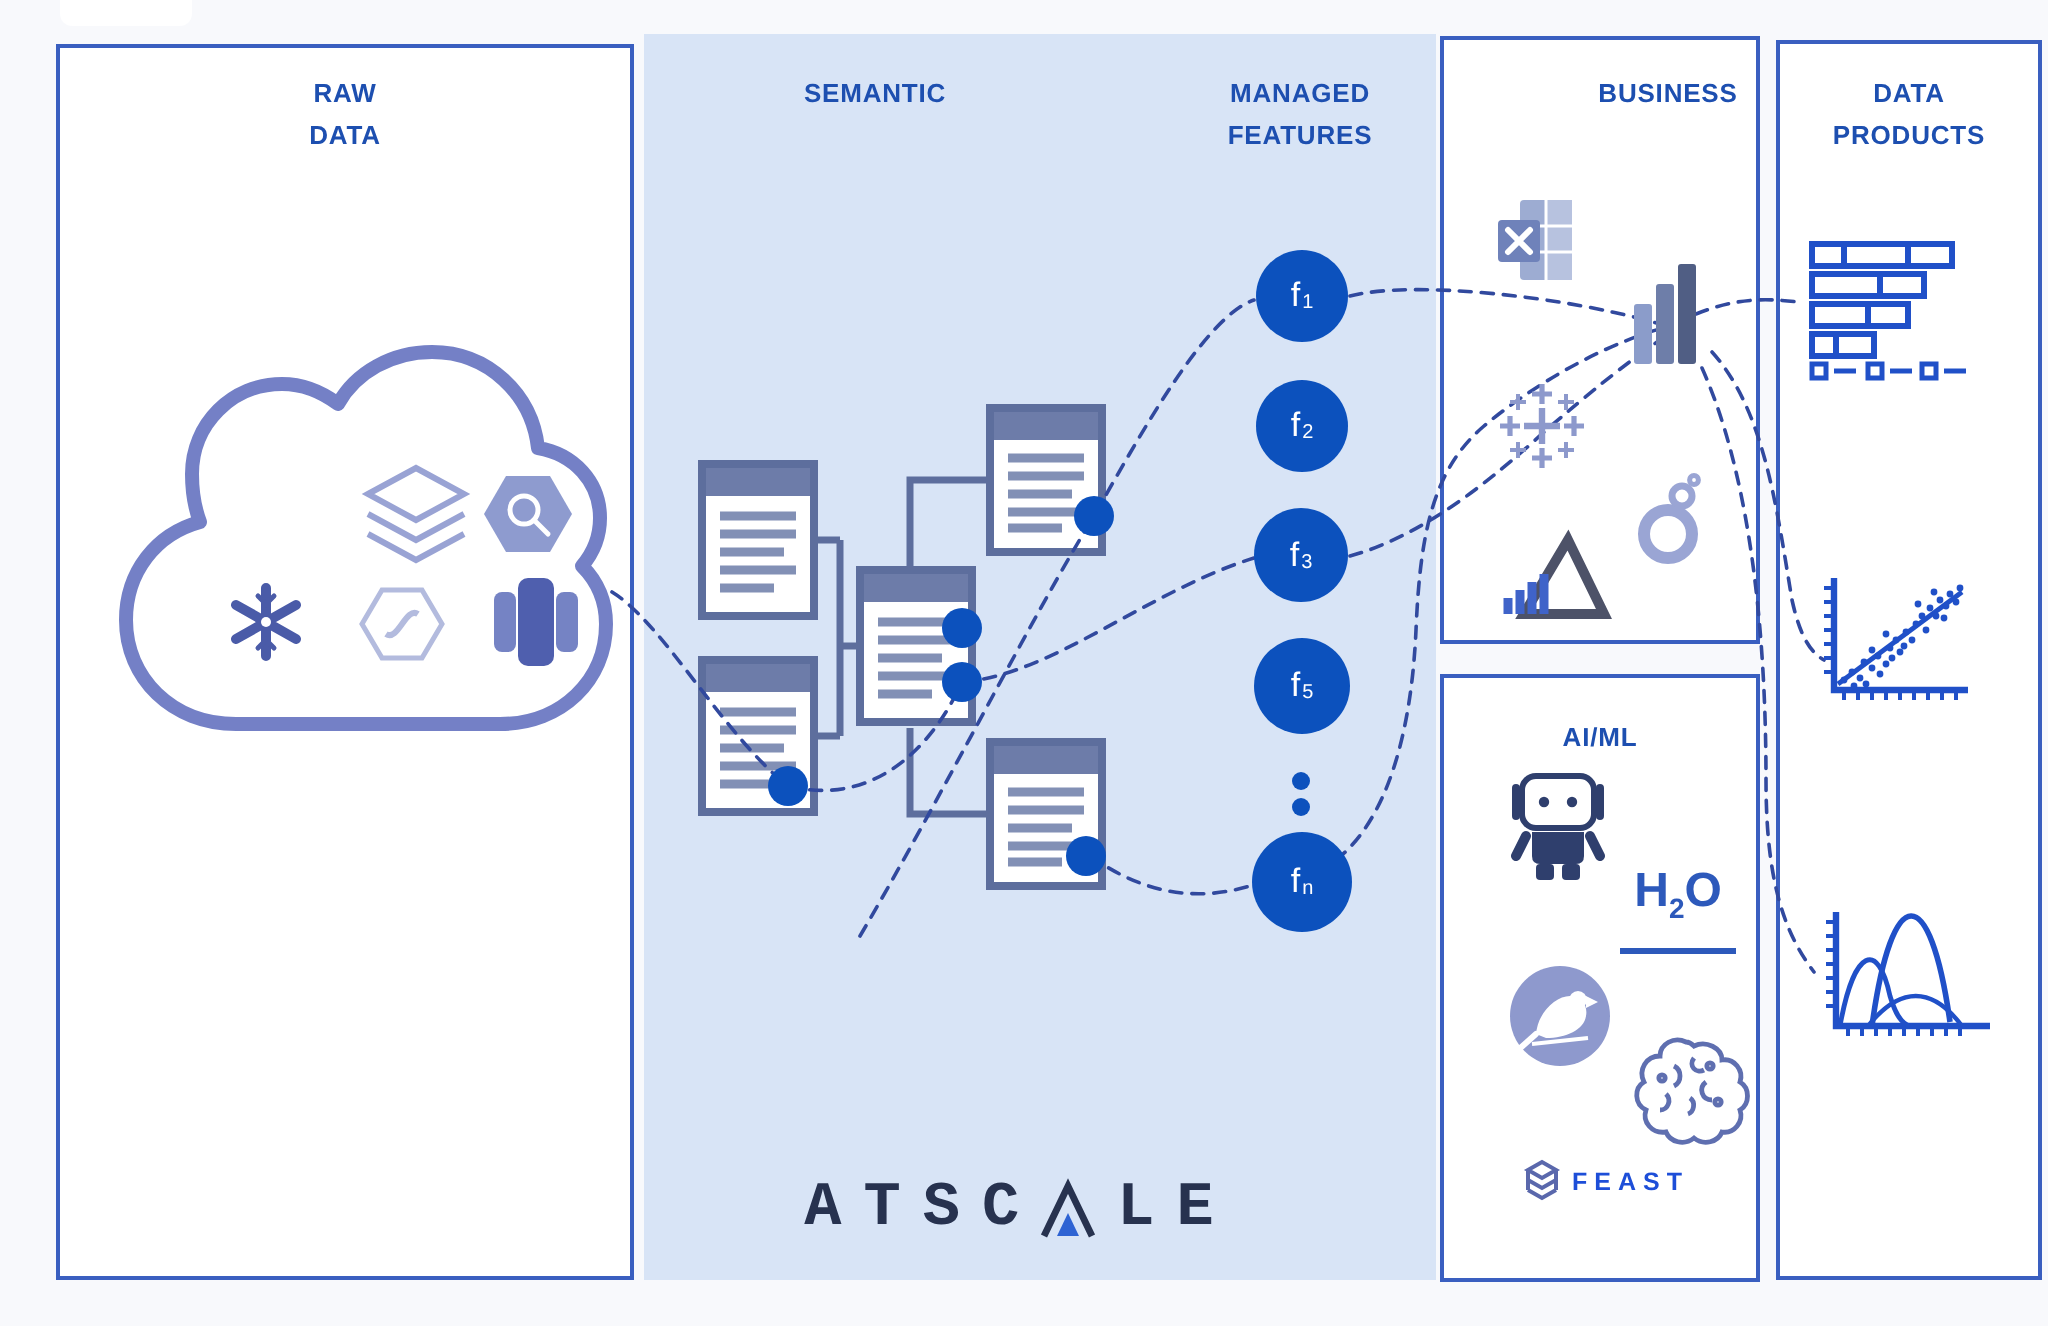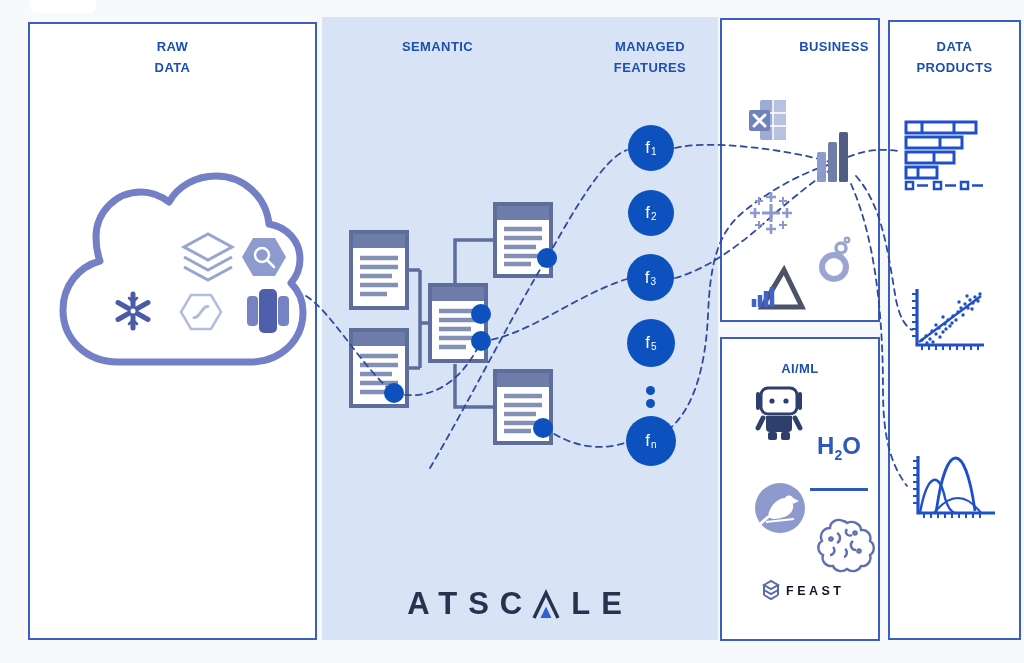--- a/index.html
+++ b/index.html
@@ -18,31 +18,31 @@
   .fcircle{
     position:absolute;border-radius:50%;background:#0c51bd;color:#ffffff;
     display:flex;align-items:center;justify-content:center;
     font-size:17px;font-weight:500;
   }
   .fcircle sub{font-size:10px;line-height:10px;margin-left:1px;transform:translateY(4px);}
   .fdot{position:absolute;width:9px;height:9px;border-radius:50%;background:#0c51bd;}
   .h2o{
     position:absolute;left:810px;top:433px;width:58px;text-align:center;
     color:#2d59bb;font-weight:700;font-size:24px;line-height:26px;
-    border-bottom:3px solid #2d59bb;padding-bottom:20px;
+    border-bottom:3px solid #2d59bb;padding-bottom:7px;
   }
   .h2o sub{font-size:14px;}
   .feast-label{
-    position:absolute;left:786px;top:584px;color:#0f172a;
+    position:absolute;left:786px;top:584px;color:#1d4ed8;
     font-size:12.5px;font-weight:700;letter-spacing:3.5px;
   }
   .brand{
-    position:absolute;left:322px;top:584px;width:396px;height:40px;
+    position:absolute;left:312px;top:584px;width:396px;height:40px;
     display:flex;align-items:center;justify-content:center;
-    color:#27324f;font-size:31px;font-weight:600;letter-spacing:11px;
+    color:#27324f;font-size:31px;font-weight:600;letter-spacing:11px;font-family:Liberation Mono, monospace;
   }
   .brand svg{margin:2px 10px 0 -2px;}
   .artifact{position:absolute;left:30px;top:0;width:66px;height:13px;background:#ffffff;border-radius:0 0 6px 6px;opacity:.9;}
 </style>
 </head>
 <body>
 
 <div id="canvas">
 
   <div class="artifact"></div>

